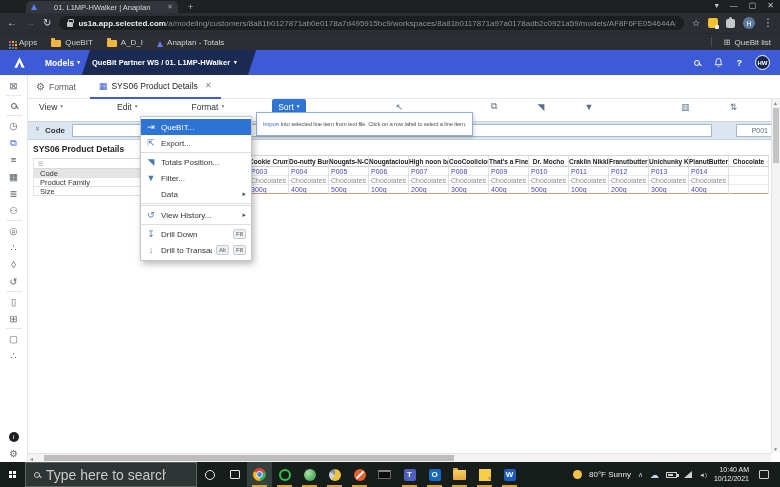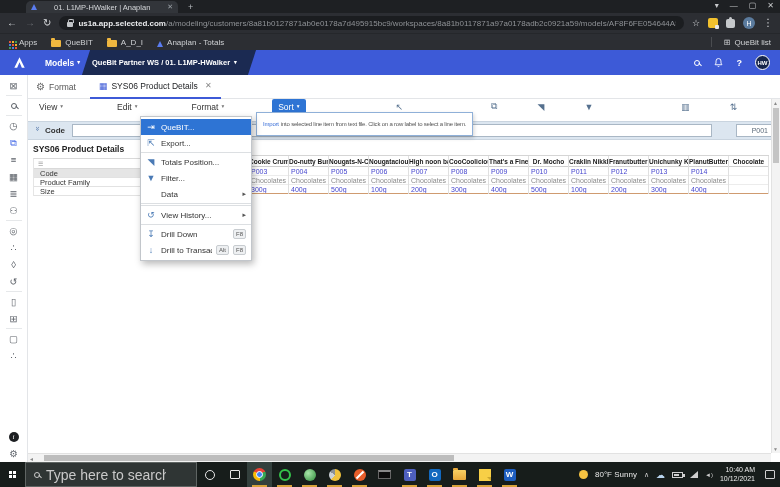--- a/index.html
+++ b/index.html
@@ -167,21 +167,21 @@
   .sq-app { width:12px; height:12px; border-radius:2px; color:#fff; font-size:8px; font-weight:bold;
             display:flex; align-items:center; justify-content:center; }
   .ic-teams { background:#4e5fbf; position:relative; }
   .ic-outlook { background:#1269bf; }
   .ic-expl { width:13px; height:10px; background:linear-gradient(#f7d064,#e8a93a); border-radius:1px; position:relative; }
   .ic-expl::before { content:''; position:absolute; top:-2px; left:0; width:5px; height:2px; background:#e8a93a; border-radius:1px 1px 0 0; }
   .ic-notes { width:12px; height:12px; background:#f7cf46; position:relative; }
   .ic-notes::after { content:''; position:absolute; right:0; bottom:0; border-style:solid; border-width:0 4px 4px 0;
                      border-color:transparent #caa52e transparent transparent; }
   .ic-word { background:#1d5dbf; }
-  .tray { margin-left:auto; display:flex; align-items:center; gap:7px; padding-right:5px; font-size:8px; }
+  .tray { margin-left:auto; display:flex; align-items:center; gap:7px; padding-right:11px; font-size:8px; }
   .sun { width:9px; height:9px; border-radius:50%; background:#f5c242; }
   .chev-up { font-size:7px; color:#cfcfcf; }
   .cloud { font-size:9px; color:#b8d4ee; }
   .batt { width:11px; height:6px; border:1px solid #cfcfcf; position:relative; }
   .batt::before { content:''; position:absolute; inset:1px; right:3px; background:#cfcfcf; }
   .batt::after { content:''; position:absolute; right:-2.5px; top:1px; width:1.5px; height:3px; background:#cfcfcf; }
   .net { width:0; height:0; border-left:8px solid transparent; border-bottom:7px solid #cfcfcf; }
   .spk { font-size:6px; color:#cfcfcf; }
   .clockblk { font-size:7px; line-height:8.5px; text-align:right; color:#ececec; }
   .notif { width:10px; height:9px; border:1px solid #cfcfcf; border-radius:1px; margin-left:3px; }

